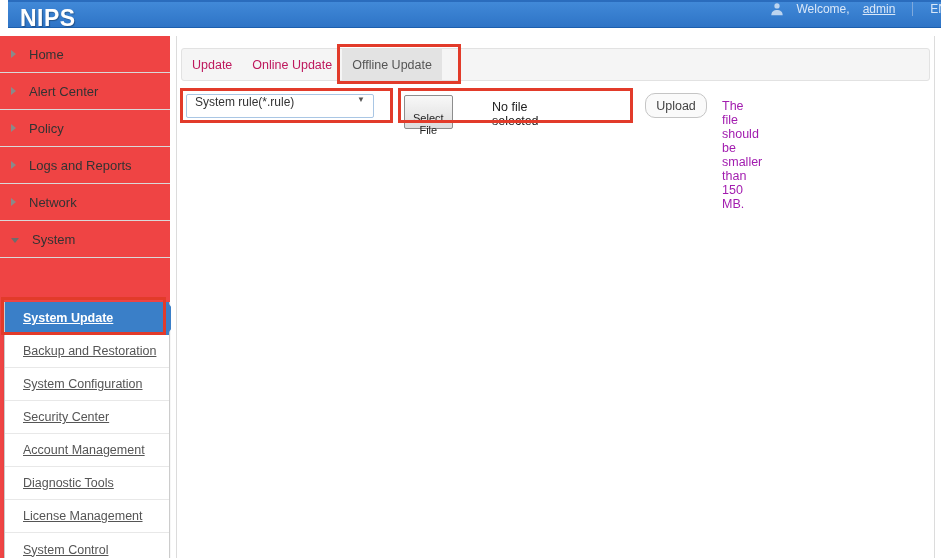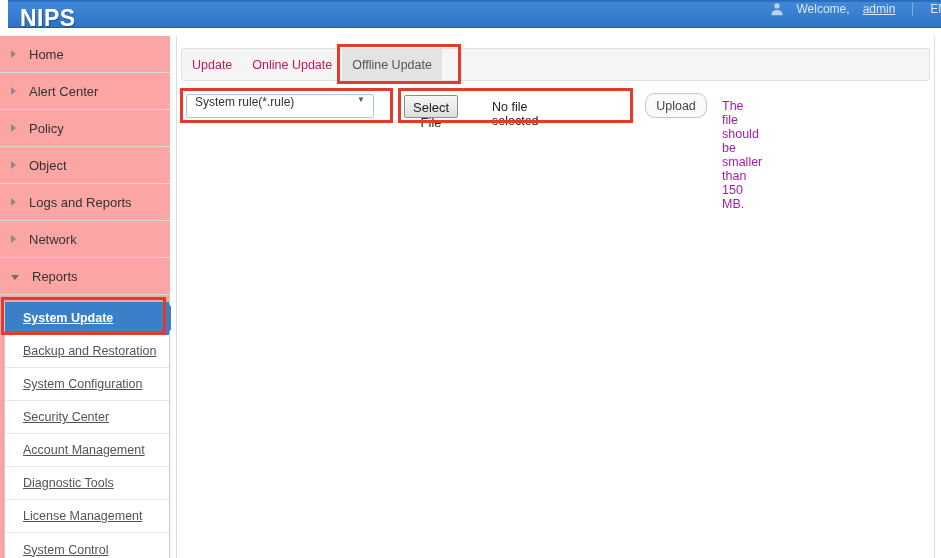--- a/index.html
+++ b/index.html
@@ -13,21 +13,21 @@
   .logo { position:absolute; left:12px; top:3px; font-size:23px; font-weight:bold;
           color:#ffffff; letter-spacing:0.5px; text-shadow:1px 1px 1px rgba(0,0,0,0.30); }
   .header-right { position:absolute; right:0; top:0; height:34px; display:flex;
                   gap:13px; padding-right:2px; color:#d9e7f8; font-size:12px; }
   .user-icon { display:inline-flex; width:14px; height:14px; }
   .welcome-link { color:#d9e7f8; text-decoration:underline; cursor:pointer; }
   .hdr-divider { width:1px; height:14px; background:#7fa9dc; margin:0 4px; }
   .lang { color:#d9e7f8; cursor:pointer; }
 
   
-  .sidebar { position:absolute; left:0; top:36px; width:170px; height:522px; background:#fca5a5; }
+  .sidebar { position:absolute; left:0; top:36px; width:170px; height:522px; background:#ef4444; }
   .side-item { height:37px; border-bottom:1px solid #d9d9d9; display:flex; align-items:center;
                padding-left:11px; color:#333; font-size:13px; cursor:pointer; }
   .side-item .lbl { margin-left:13px; }
   .tri-right { width:0; height:0; border-top:4px solid transparent; border-bottom:4px solid transparent;
                border-left:5px solid #8a8a8a; }
   .tri-down  { width:0; height:0; border-left:4px solid transparent; border-right:4px solid transparent;
                border-top:5px solid #6d6d6d; margin-top:2px; }
 
   .submenu { position:absolute; left:4px; top:266px; width:166px; background:#ffffff;
              border:1px solid #cccccc; border-top:none; border-radius:0 0 6px 6px;
@@ -54,23 +54,23 @@
          color:#be185d; cursor:pointer; }
   .tab.selected { background:#e3e3e3; color:#555; }
 
   .controls { position:absolute; left:0; top:0; }
   .rule-select { position:absolute; left:186px; top:94px; width:188px; height:24px;
                  background:#fff; border:1px solid #a9c6e4; border-radius:2px;
                  display:flex; align-items:flex-start; padding:0 8px; font-size:12px; color:#333;
                  cursor:pointer; }
   .rule-select .arrow { margin-left:auto; font-size:8px; color:#555; }
 
-  .file-btn { position:absolute; left:404px; top:95px; height:23px; padding:4px 8px;
+  .file-btn { position:absolute; left:404px; top:95px; height:23px; padding:16px 8px;
               background:linear-gradient(180deg,#f8f8f8,#dddddd); border:1px solid #8d8d8d;
-              border-radius:2px; font-size:13px; color:#222; cursor:pointer;
+              border-radius:2px; font-size:11px; color:#222; cursor:pointer;
               font-family:"Liberation Sans", sans-serif; }
   .file-status { position:absolute; left:484px; top:100px; font-size:12.5px; color:#222;margin-left:8px; }
 
   .upload-btn { position:absolute; left:645px; top:93px; width:62px; height:25px;
                 background:#fafafa; border:1px solid #c5c5c5; border-radius:10px;
                 font-size:12.5px; color:#444; cursor:pointer;
                 font-family:"Liberation Sans", sans-serif; }
   .size-hint { position:absolute; left:722px; top:99px; font-size:12.5px; color:#a21caf; }
 
   
@@ -110,33 +110,29 @@
     <div class="side-item">
       <span class="tri-right"></span>
       <span class="lbl">Alert Center</span>
     </div>
     <div class="side-item">
       <span class="tri-right"></span>
       <span class="lbl">Policy</span>
     </div>
     <div class="side-item">
       <span class="tri-right"></span>
-      <span class="lbl">Object</span>
-    </div>
-    <div class="side-item">
-      <span class="tri-right"></span>
       <span class="lbl">Logs and Reports</span>
     </div>
     <div class="side-item">
       <span class="tri-right"></span>
       <span class="lbl">Network</span>
     </div>
     <div class="side-item">
       <span class="tri-down"></span>
-      <span class="lbl">Reports</span>
+      <span class="lbl">System</span>
     </div>
 
     <div class="submenu">
       <div class="sub-item selected">System Update</div>
       <div class="sub-item">Backup and Restoration</div>
       <div class="sub-item">System Configuration</div>
       <div class="sub-item">Security Center</div>
       <div class="sub-item">Account Management</div>
       <div class="sub-item">Diagnostic Tools</div>
       <div class="sub-item">License Management</div>

